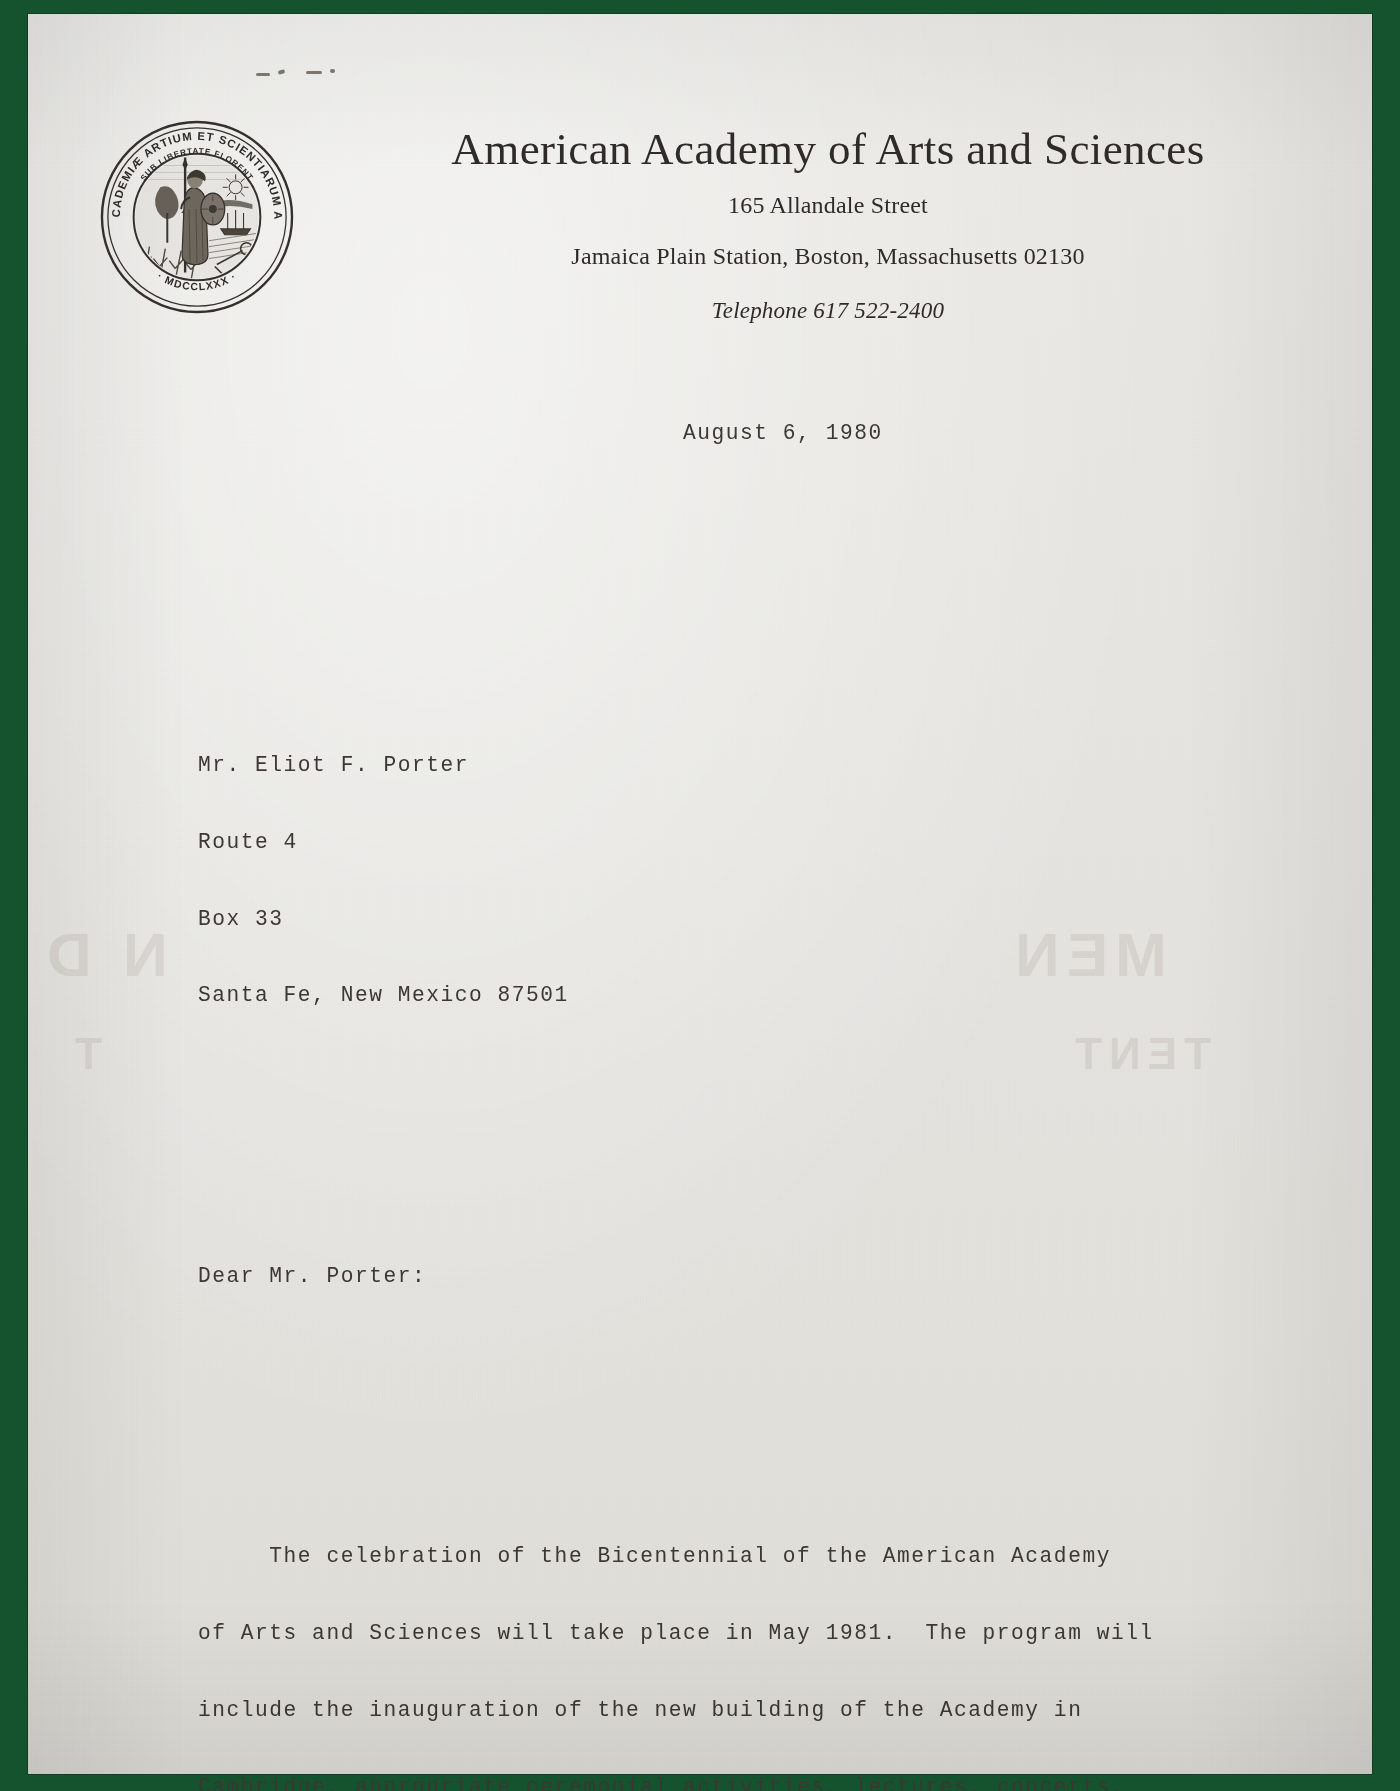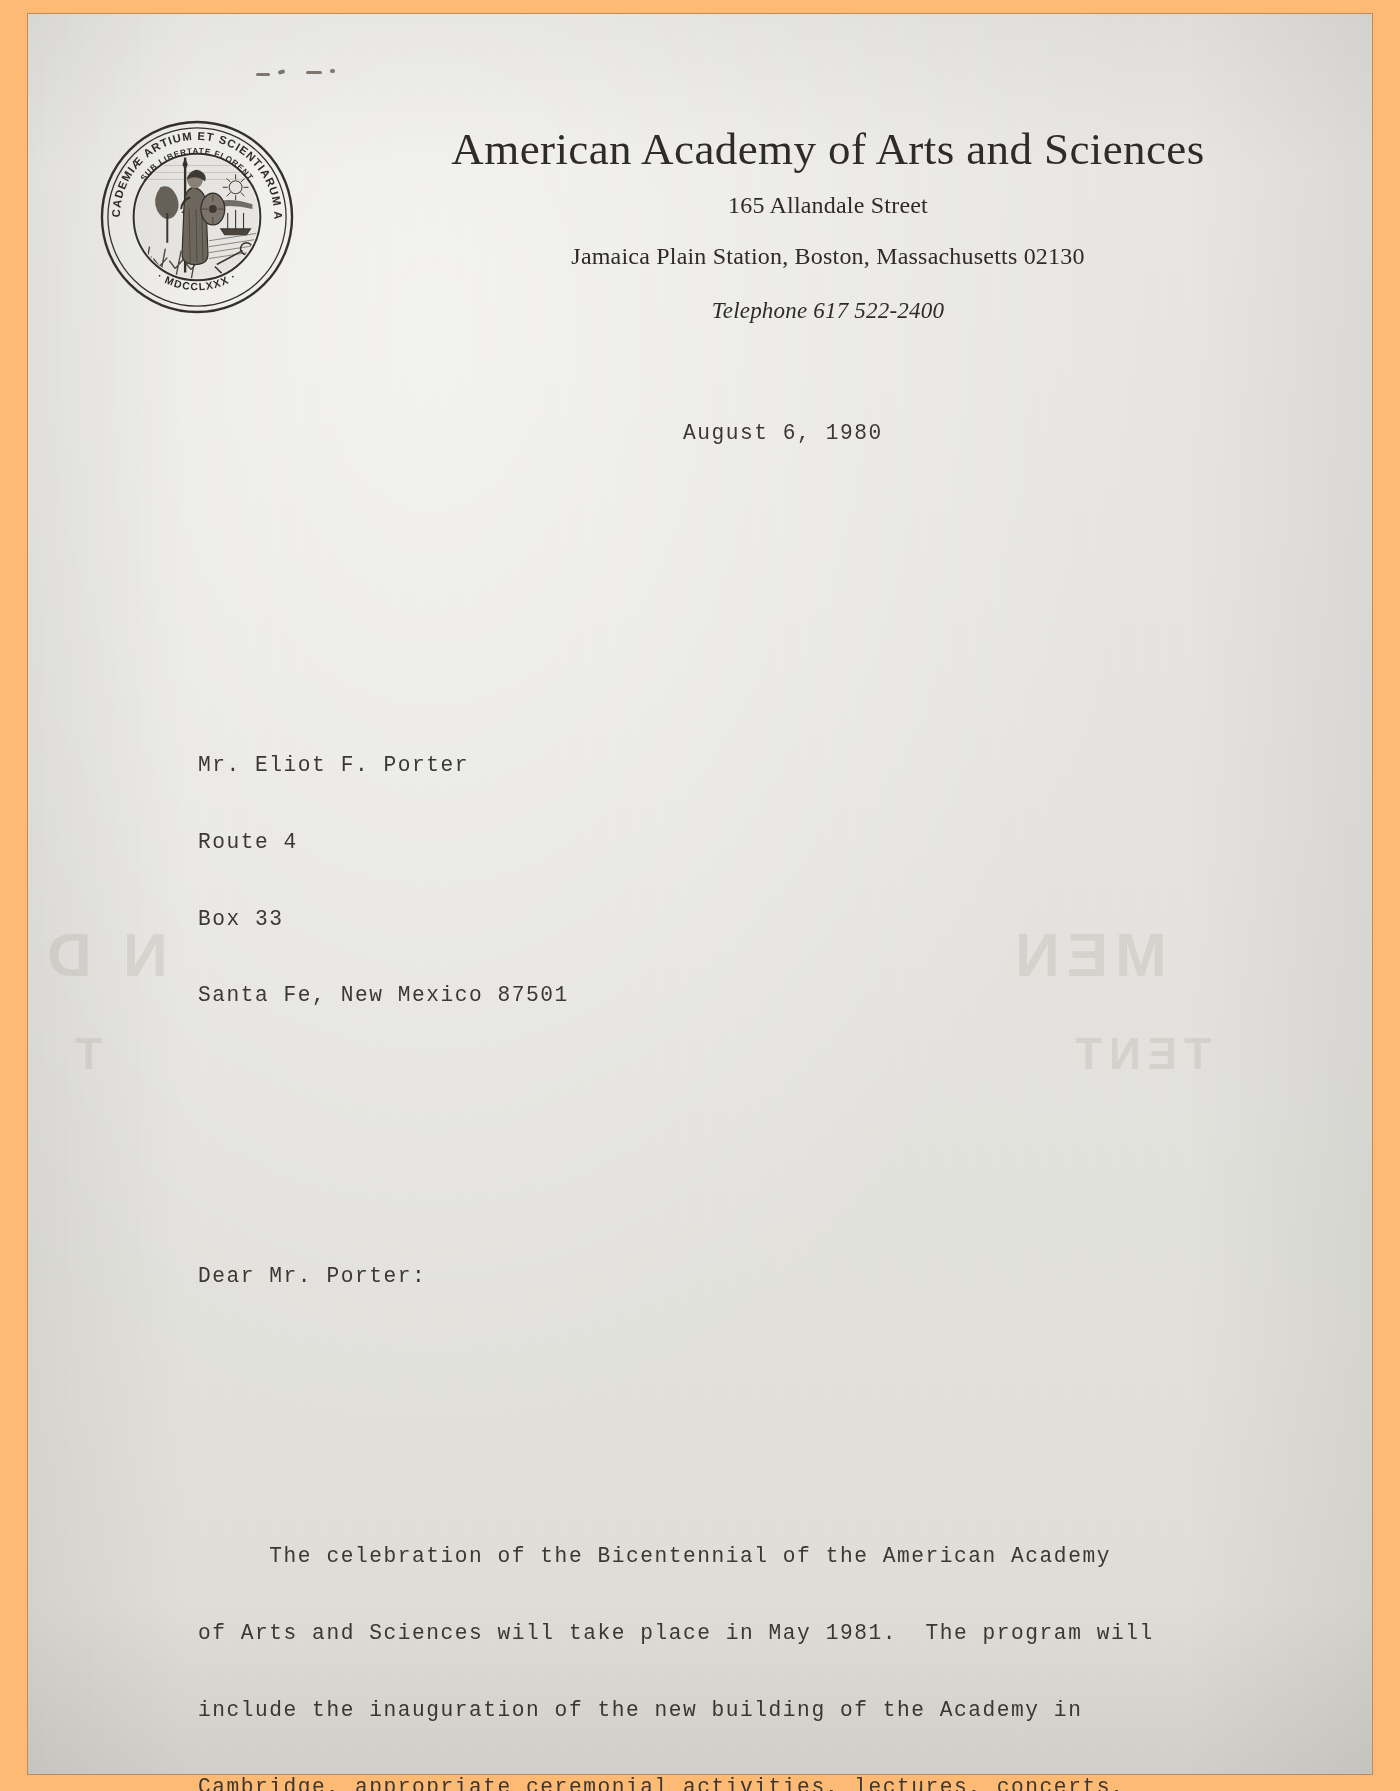--- a/index.html
+++ b/index.html
@@ -4,21 +4,21 @@
 <style>
   html, body {
     margin: 0;
     padding: 0;
     background: #100f0e;
   }
   #page-root {
     position: relative;
     width: 1400px;
     height: 1791px;
-    background: #fdba74;
+    background: #14532d;
     overflow: hidden;
     font-family: "Liberation Serif", serif;
   }
 
   
   #sheet {
     position: absolute;
     left: 28px;
     top: 14px;
     width: 1344px;

